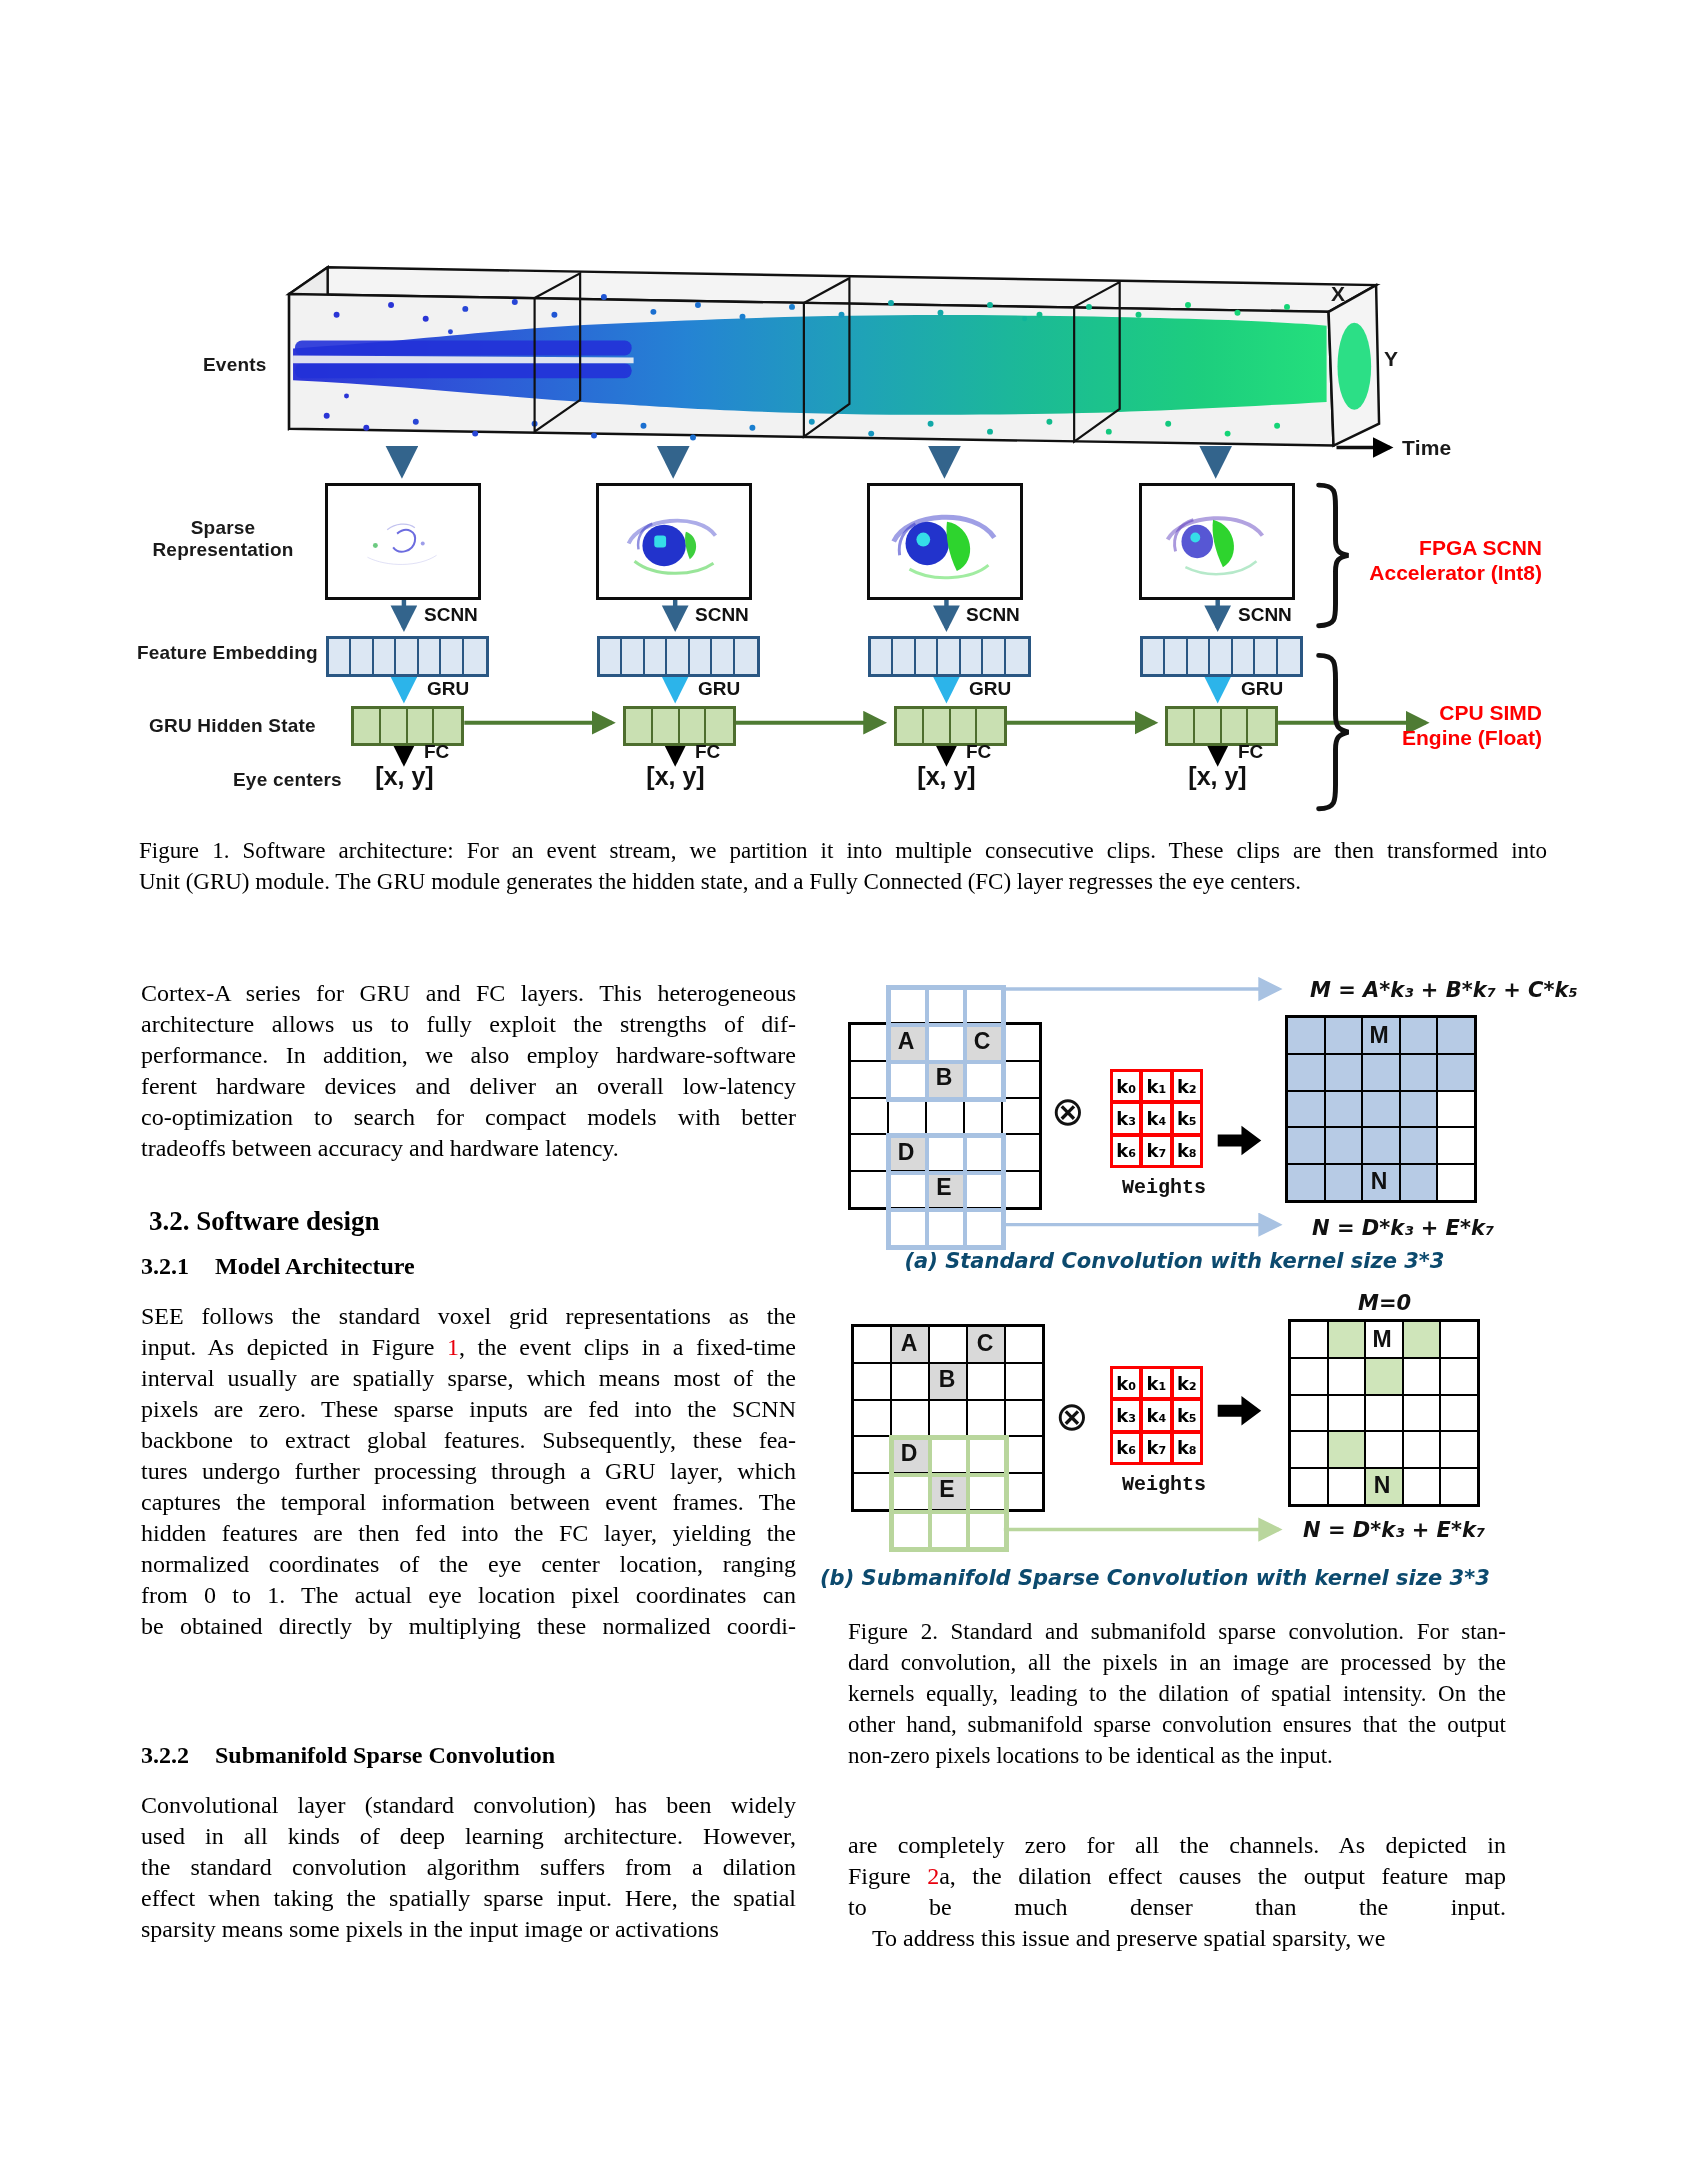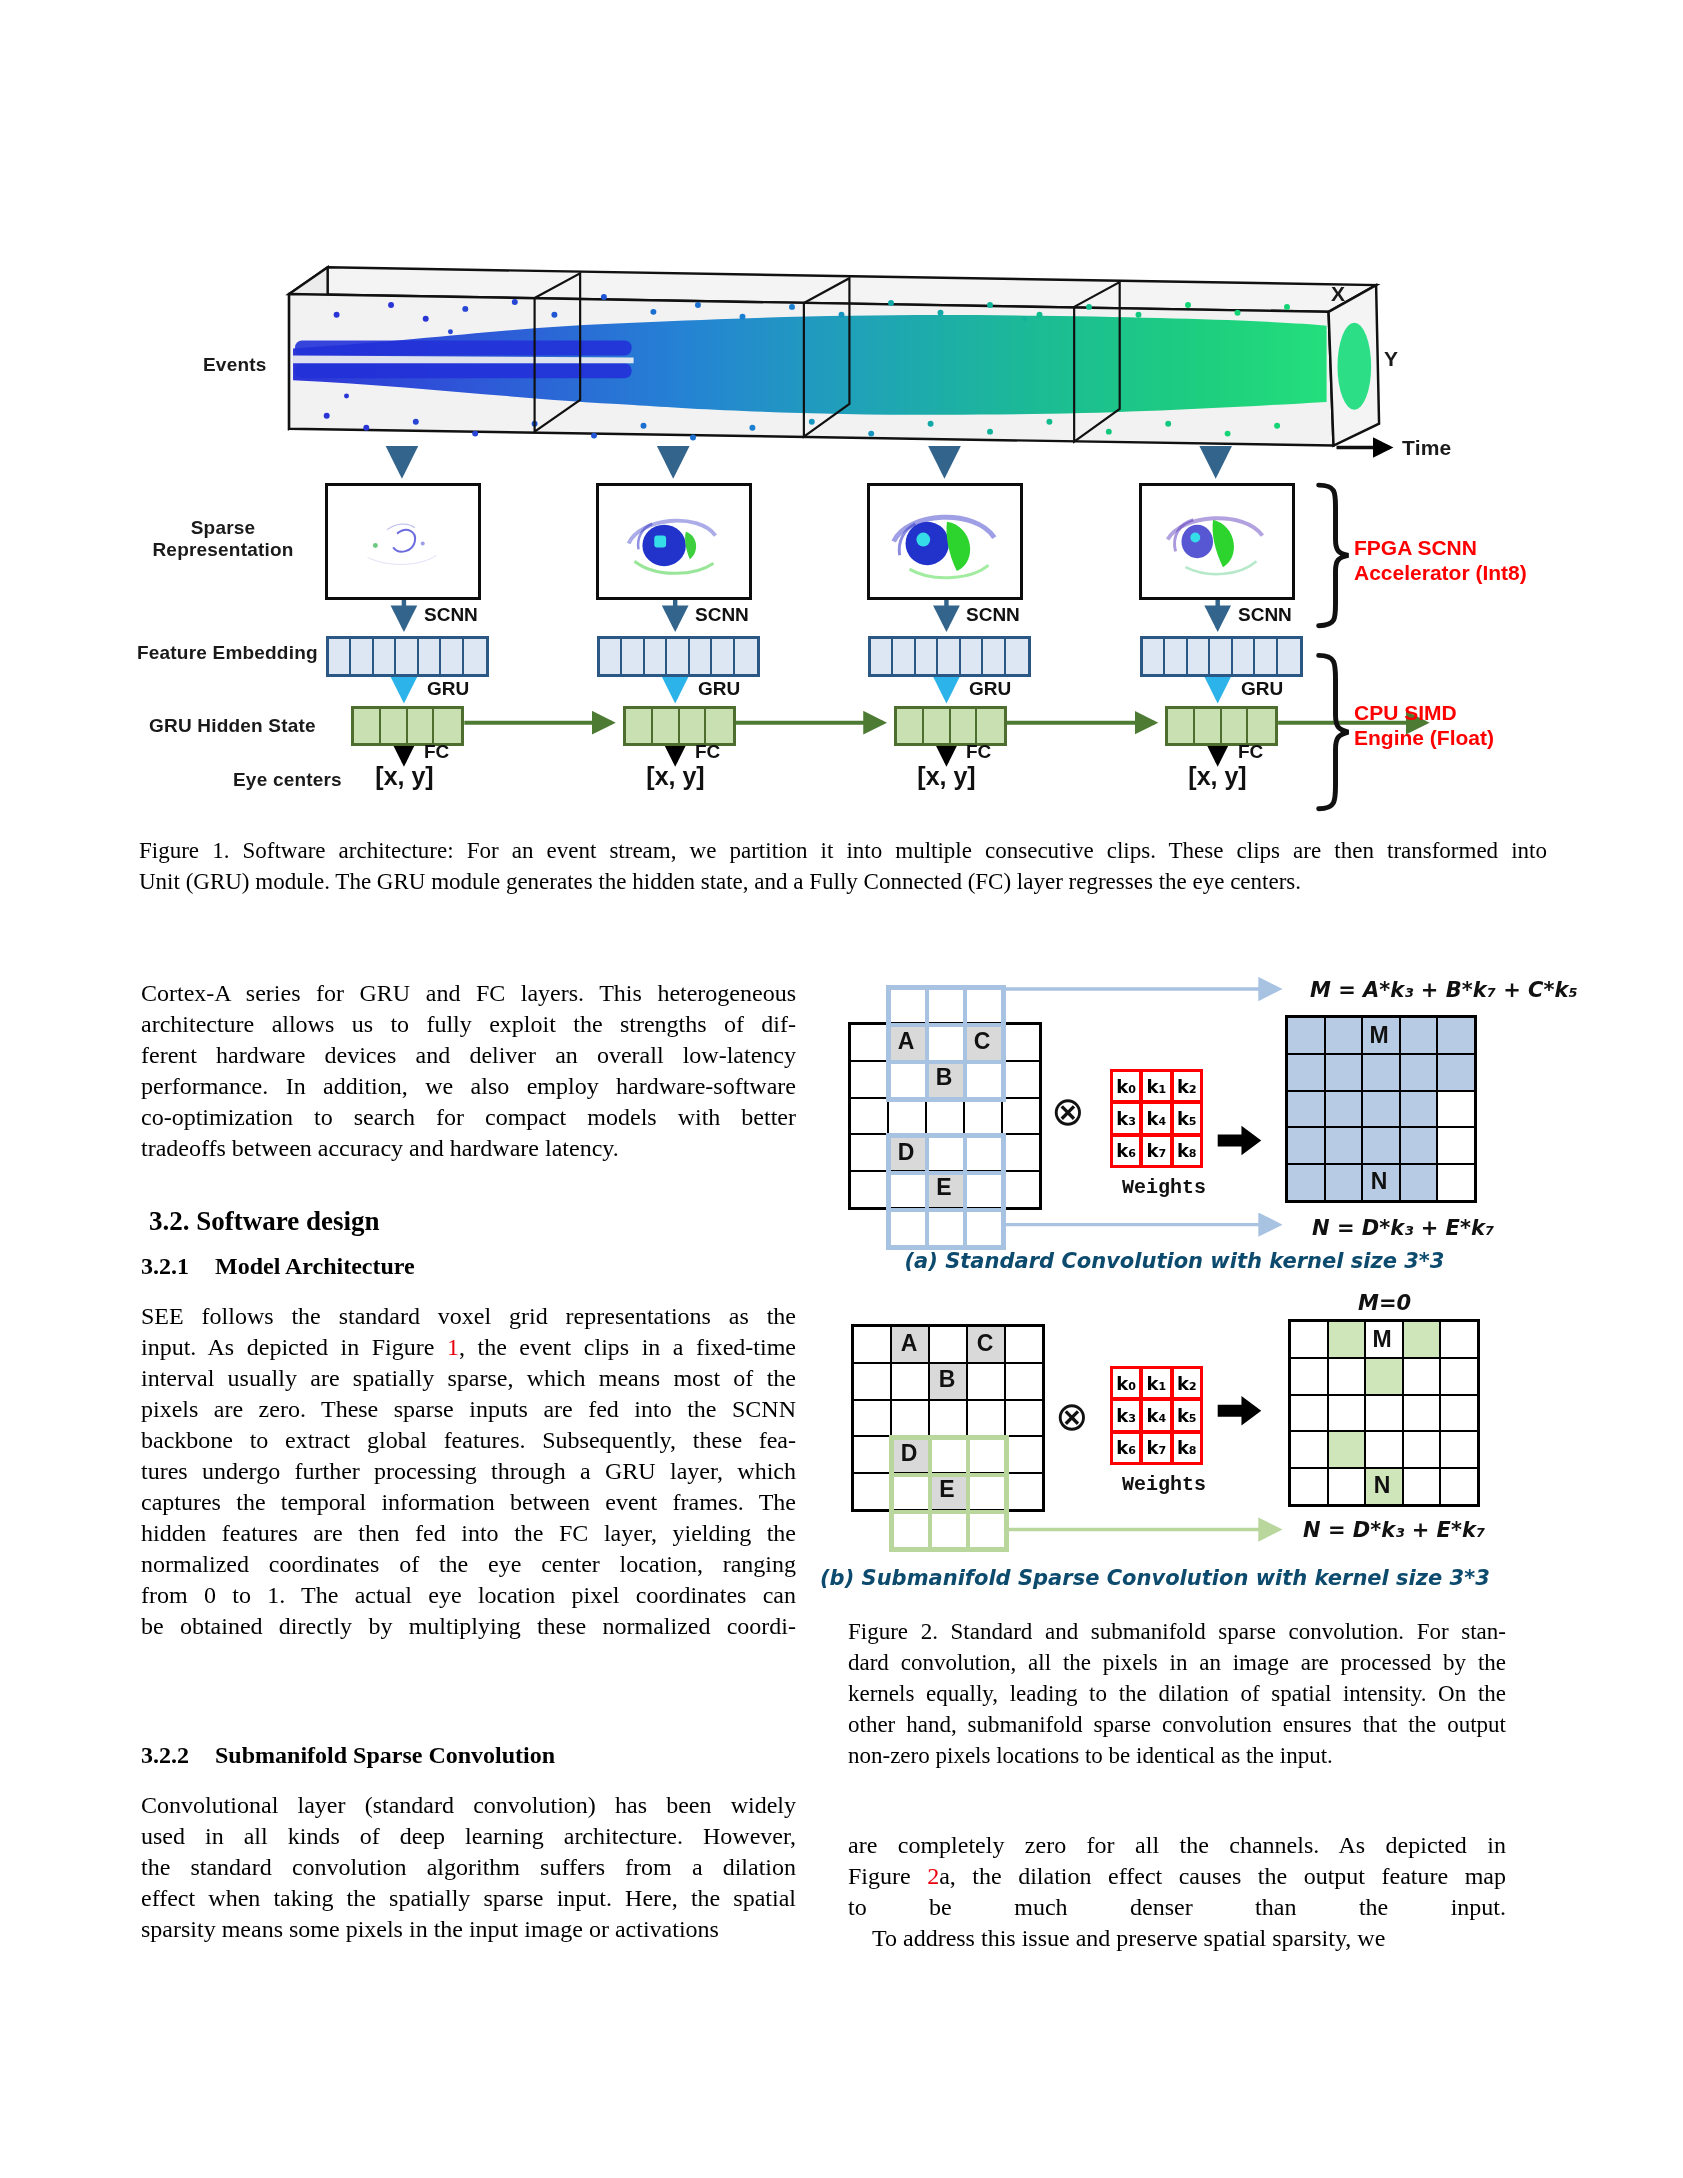--- a/index.html
+++ b/index.html
@@ -6,21 +6,21 @@
   #page{position:relative;width:1683px;height:2178px;background:#ffffff;overflow:hidden;
         font-family:"Liberation Serif", serif;color:#000;}
   .abs{position:absolute;}
   svg{display:block;}
   
   .figlab{position:absolute;font-family:"Liberation Sans", sans-serif;font-weight:bold;
           font-size:19px;color:#1a1a1a;letter-spacing:0.2px;}
   .collab{position:absolute;font-family:"Liberation Sans", sans-serif;font-weight:bold;
           font-size:19px;color:#111;}
   .redlab{position:absolute;font-family:"Liberation Sans", sans-serif;font-weight:bold;
-          font-size:21px;color:#fe0000;text-align:left;line-height:25px;width:188px;}
+          font-size:21px;color:#fe0000;text-align:right;line-height:25px;width:188px;}
   .xy{position:absolute;font-family:"Liberation Sans", sans-serif;font-weight:bold;
       font-size:25px;color:#111;width:119px;text-align:center;}
   .sparsebox{position:absolute;width:150px;height:111px;background:#fff;border:3px solid #0c0c0c;}
   
   .cells{position:absolute;display:grid;grid-auto-flow:column;}
   .fe{border:3px solid #2a5783;background:#dce7f3;}
   .fe>div{border-right:2.2px solid #2a5783;}
   .fe>div:last-child{border-right:none;}
   .gru{border:3px solid #4d6e2e;background:#c9e0b2;}
   .gru>div{border-right:2.2px solid #4d6e2e;}
@@ -379,22 +379,22 @@
   <div class="xy" style="left:1158px;top:762px;">[x, y]</div>
 
   <div class="para cap" style="left:139px;top:835px;width:1408px;">
       <div class="ln">Figure 1. Software architecture: For an event stream, we partition it into multiple consecutive clips. These clips are then transformed into</div>
       <div class="ln last">Unit (GRU) module. The GRU module generates the hidden state, and a Fully Connected (FC) layer regresses the eye centers.</div>
     </div>
 
   <div class="para" style="left:141px;top:978px;width:655px;">
       <div class="ln">Cortex-A series for GRU and FC layers. This heterogeneous</div>
       <div class="ln">architecture allows us to fully exploit the strengths of dif-</div>
+      <div class="ln">performance. In addition, we also employ hardware-software</div>
       <div class="ln">ferent hardware devices and deliver an overall low-latency</div>
-      <div class="ln">performance. In addition, we also employ hardware-software</div>
       <div class="ln">co-optimization to search for compact models with better</div>
       <div class="ln last">tradeoffs between accuracy and hardware latency.</div>
     </div>
   <h2 class="sec" style="left:141px;top:1198px;">3.2. Software design</h2>
   <h3 class="subsec" style="left:141px;top:1253px;">
     <span class="num">3.2.1</span><span>Model Architecture</span>
   </h3>
   <div class="para" style="left:141px;top:1301px;width:655px;">
       <div class="ln">SEE follows the standard voxel grid representations as the</div>
       <div class="ln">input. As depicted in Figure <span class="ref">1</span>, the event clips in a fixed-time</div>

